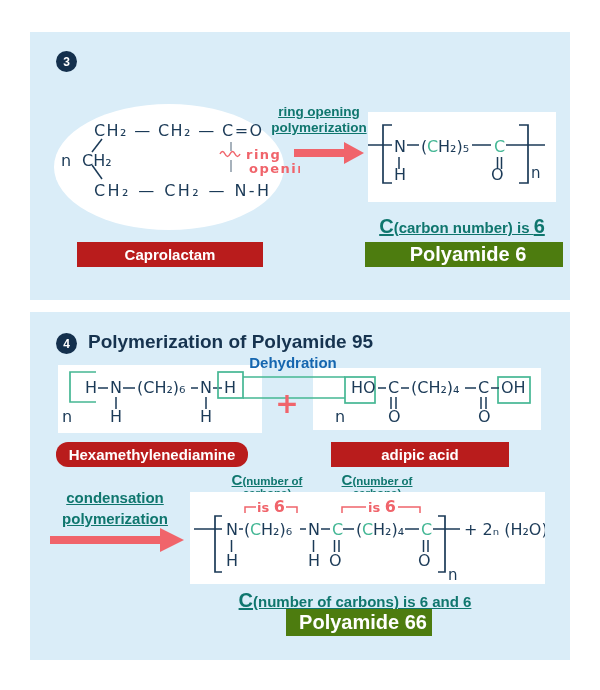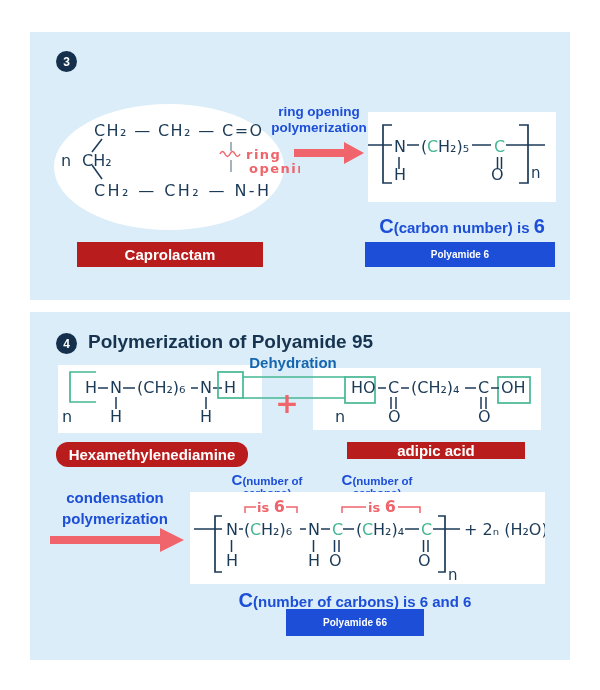--- a/index.html
+++ b/index.html
@@ -18,23 +18,23 @@
   .redf{fill:#f0646b;}
   .smallred{font-size:13px;letter-spacing:1.5px;font-weight:600;}
   .sub15{font-size:15px;}
   .bond{stroke:#1b3a57;stroke-width:1.5;}
   .bracket{stroke:#1b3a57;stroke-width:1.7;fill:none;}
   .greybond{stroke:#8a99a6;stroke-width:1.5;}
   .greenline{stroke:#45b793;stroke-width:1.7;fill:none;}
   .redline{stroke:#f0646b;stroke-width:1.5;fill:none;}
   .navylabel{background:#b91c1c;color:#ffffff;font-size:15px;font-weight:600;
              display:flex;align-items:center;justify-content:center;}
-  .bluelabel{background:#1d4ed8;color:#ffffff;font-size:10px;font-weight:600;
-             display:flex;align-items:center;justify-content:center;}
-  .redtxt{color:#1d4ed8;}
+  .bluelabel{background:#4d7c0f;color:#ffffff;font-size:20px;font-weight:600;
+             display:flex;align-items:center;justify-content:center;padding-left:8px;}
+  .redtxt{color:#0f766e;text-decoration:underline;}
   .arrowlabel{font-size:13.5px;font-weight:600;line-height:16px;text-align:center;white-space:nowrap;}
   .caption{display:flex;align-items:baseline;justify-content:center;white-space:pre;}
   .cap-big{font-size:20px;font-weight:700;}
   .cap-mid{font-size:15px;font-weight:600;}
   .cond{font-size:15px;font-weight:800;line-height:21px;text-align:center;white-space:nowrap;}
   .ann{font-size:11.5px;font-weight:600;line-height:12px;text-align:center;white-space:nowrap;}
   .ann .bigC{font-size:15px;font-weight:700;}
 </style>
 </head>
 <body>
@@ -165,21 +165,21 @@
         <line class="bond" x1="343" y1="44" x2="343" y2="56"></line>
         <line class="bond" x1="348" y1="44" x2="348" y2="56"></line>
         <line class="bond" x1="433" y1="44" x2="433" y2="56"></line>
         <line class="bond" x1="438" y1="44" x2="438" y2="56"></line>
       </g>
     </svg>
 
     <div class="abs navylabel" style="left:26px;top:130px;width:192px;height:25px;border-radius:12px;">
       <span>Hexamethylenediamine</span>
     </div>
-    <div class="abs navylabel" style="left:317px;top:130px;width:178px;height:17px;">
+    <div class="abs navylabel" style="left:301px;top:130px;width:178px;height:25px;">
       <span>adipic acid</span>
     </div>
 
     <div class="abs cond redtxt" style="left:10px;top:175px;width:150px;">
       <div>condensation</div>
       <div>polymerization</div>
     </div>
     <svg class="abs" style="left:20px;top:216px;" width="134" height="24" viewBox="0 0 134 24">
       <rect x="0" y="8" width="111" height="8" fill="#f0646b"></rect>
       <polygon points="110,0 134,12 110,24" fill="#f0646b"></polygon>

